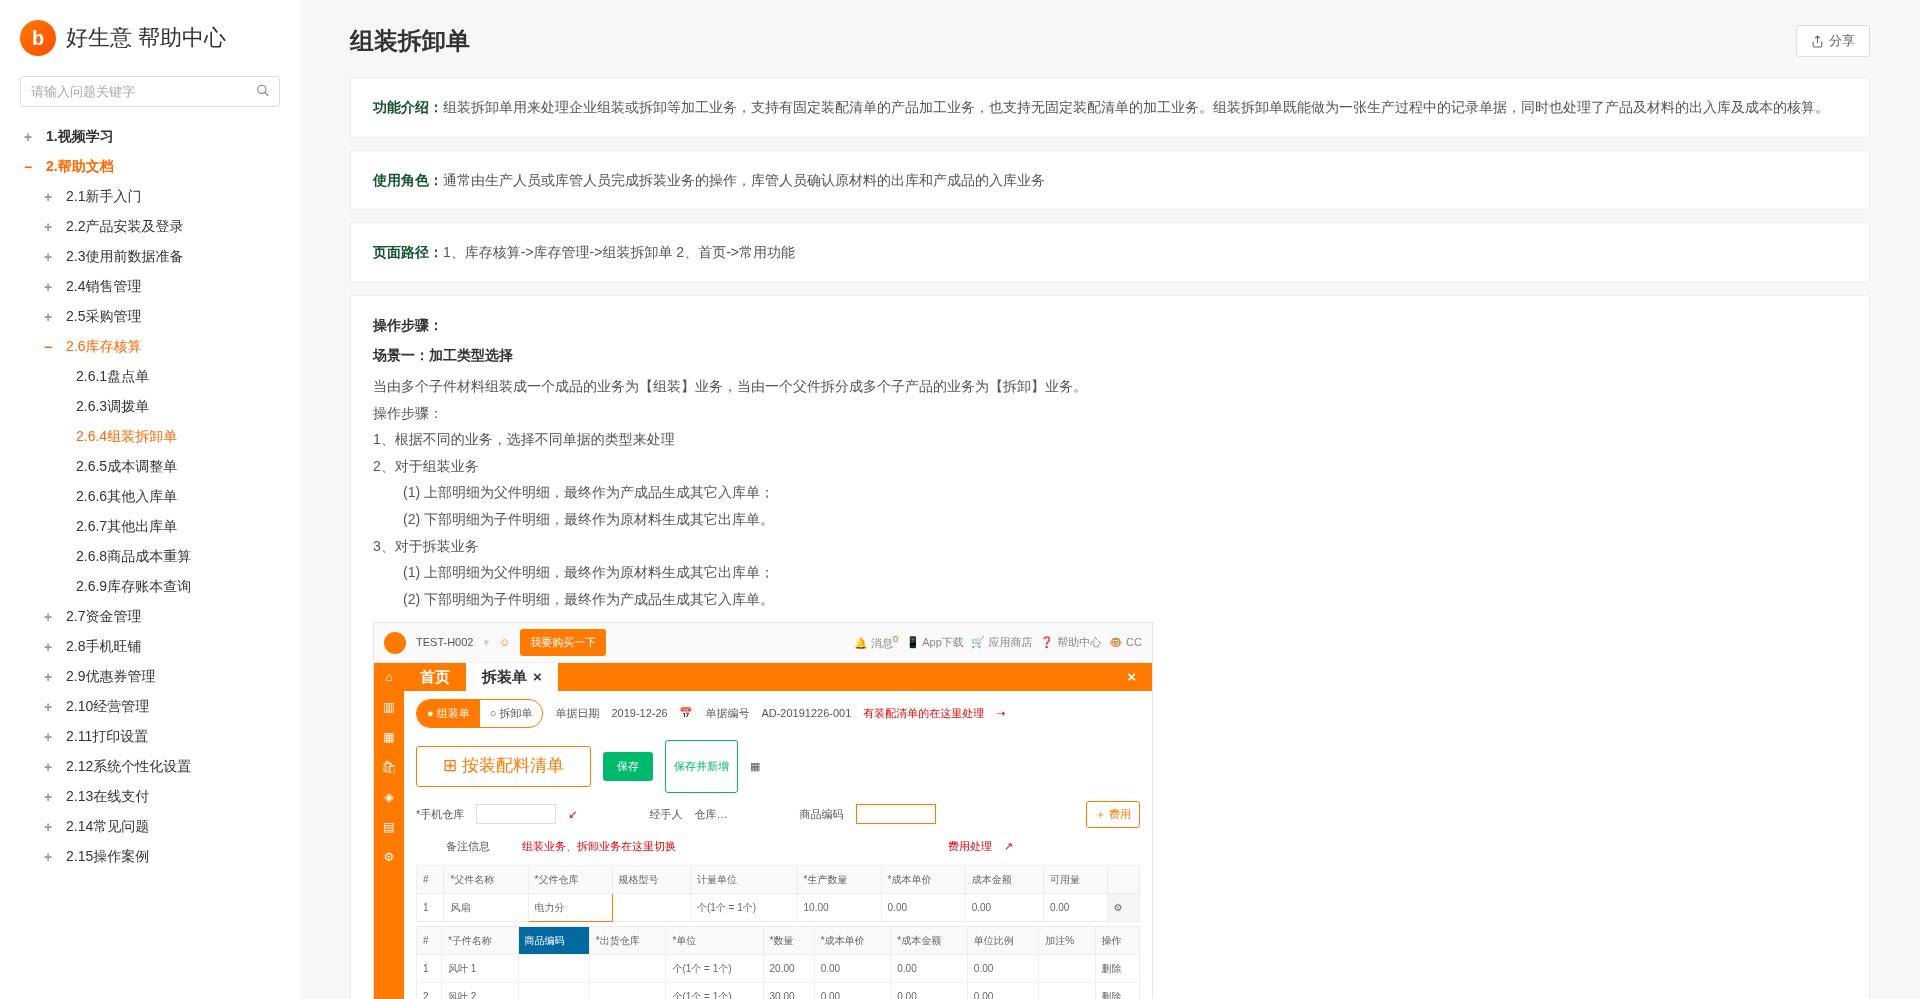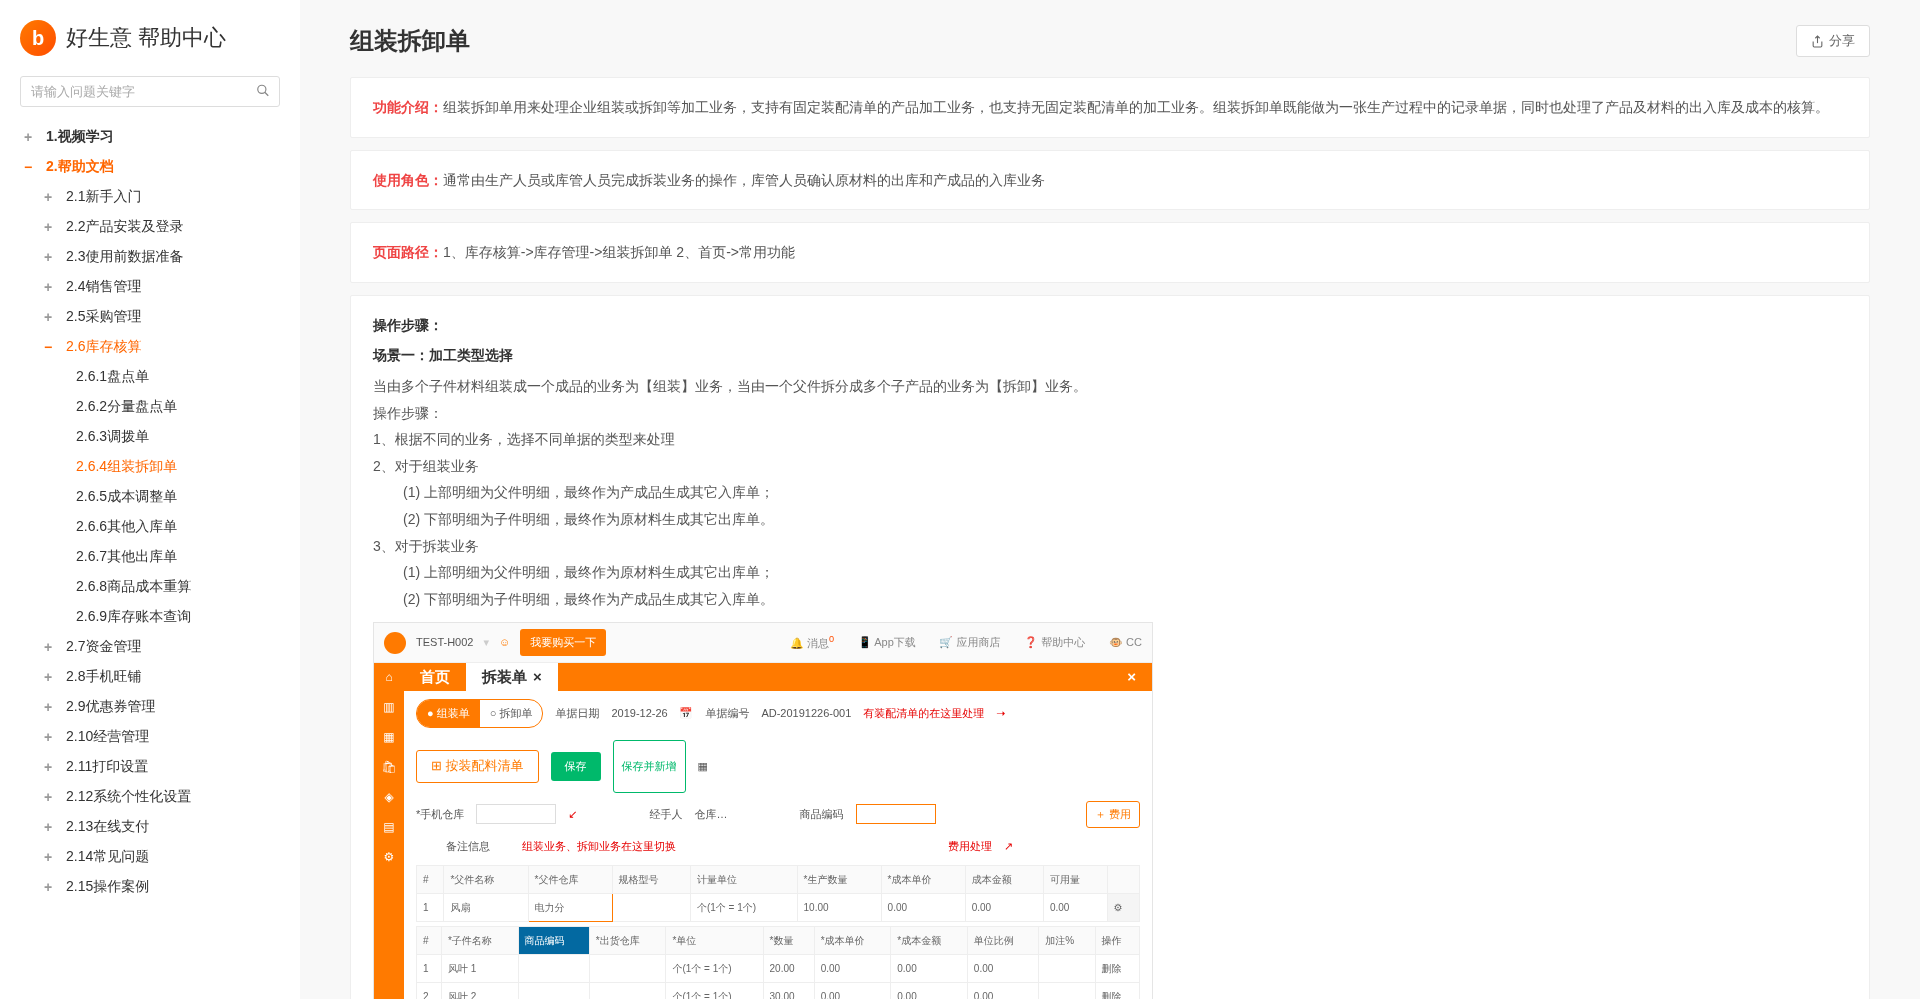--- a/index.html
+++ b/index.html
@@ -25,48 +25,48 @@
 .nav-item.expanded .icon { color: #ff6600; }
 .nav-item.expanded-orange { color: #ff6600; }
 
 
 .main { flex: 1; background: #f8f8f8; padding: 25px 50px; overflow-y: auto; }
 .title-row { display: flex; align-items: center; justify-content: space-between; margin-bottom: 20px; }
 .page-title { font-size: 24px; font-weight: 600; color: #333; }
 .share-btn { border: 1px solid #ddd; background: #fff; padding: 6px 14px; border-radius: 3px; font-size: 13px; color: #666; cursor: pointer; display: flex; align-items: center; gap: 5px; }
 
 .card { background: #fff; border: 1px solid #eee; border-radius: 2px; padding: 16px 22px; margin-bottom: 12px; line-height: 1.9; font-size: 14px; color: #555; }
-.card strong { color: #ef4444; font-weight: 600; }
+.card strong { color: #14532d; font-weight: 600; }
 .card .section-hdr { font-weight: 600; color: #333; margin-bottom: 4px; }
 .indent { padding-left: 30px; }
 
 
 .mock { border: 1px solid #e5e5e5; background: #fff; font-size: 11px; color: #555; margin-top: 10px; width: 780px; }
 .mock-topbar { display: flex; align-items: center; justify-content: space-between; padding: 6px 10px; border-bottom: 1px solid #eee; background: #fafafa; }
 .mock-topbar .left { display:flex; align-items:center; gap:10px; }
 .mock-topbar .orange-logo { width:22px; height:22px; border-radius:50%; background:#ff7a00; }
-.mock-topbar .right { display:flex; align-items:center; gap:24px; color:#888; }
+.mock-topbar .right { display:flex; align-items:center; gap:8px; color:#888; }
 .mock-orange-btn { background:#ff7a00; color:#fff; padding:3px 10px; border-radius:3px; font-size:11px; }
 
 .mock-body { display:flex; }
 .mock-iconbar { width:30px; background:#ff7a00; display:flex; flex-direction:column; align-items:center; padding-top:6px; gap:14px; }
 .mock-iconbar .ic { width:16px; height:16px; color:#fff; font-size:12px; display:flex; align-items:center; justify-content:center; }
 .mock-content { flex:1; }
 .mock-tabs { background:#ff7a00; display:flex; align-items:center; height:28px; }
 .mock-tab { padding:0 16px; color:#fff; font-size:15px; height:100%; display:flex; align-items:center;font-weight:bold; }
 .mock-tab.active { background:#fff; color:#333; }
 .mock-tab .x { margin-left:6px; }
 
 .mock-form { padding:8px 12px; }
 .mock-row { display:flex; align-items:center; gap:12px; margin-bottom:8px; font-size:11px; flex-wrap:wrap; }
 .mock-radio-g { border:1px solid #ff7a00; border-radius:14px; display:flex; overflow:hidden; }
 .mock-radio { padding:3px 10px; font-size:11px; }
 .mock-radio.sel { background:#ff7a00; color:#fff; }
 .mock-green-btn { background:#00b96b; color:#fff; padding:4px 14px; border-radius:3px; font-size:11px; }
-.mock-ghost-btn { border:1px solid #ff7a00; color:#ff7a00; padding:3px 14px; border-radius:3px; font-size:13px; }
+.mock-ghost-btn { border:1px solid #ff7a00; color:#ff7a00; padding:3px 26px; border-radius:3px; font-size:17px; }
 .mock-input { border:1px solid #ddd; padding:2px 6px; min-width:80px; height:20px; display:inline-block; }
 .mock-input.orange { border-color:#ff7a00; }
 .red-note { color:#e60000; font-size:11px; }
 
 .mock-table { width:100%; border-collapse:collapse; font-size:10px; }
 .mock-table th, .mock-table td { border:1px solid #eee; padding:4px 6px; text-align:left; color:#666; height:22px; }
 .mock-table th { background:#fafafa; font-weight:normal; }
 .mock-table .green-cell { background:#0369a1; color:#fff; }
 .mock-table .orange-out { border:1px solid #ff7a00; }
 </style>
@@ -119,23 +119,20 @@
         <span class="icon">+</span>
         <span>2.5采购管理</span>
       </div>
     <div class="nav-item level-1 expanded expanded-orange">
         <span class="icon">−</span>
         <span>2.6库存核算</span>
       </div>
 
     <div class="nav-item level-2">
         <span>2.6.1盘点单</span>
-      </div>
-    <div class="nav-item level-2">
-        <span>2.6.2分量盘点单</span>
       </div>
     <div class="nav-item level-2">
         <span>2.6.3调拨单</span>
       </div>
     <div class="nav-item level-2 active">
         <span>2.6.4组装拆卸单</span>
       </div>
     <div class="nav-item level-2">
         <span>2.6.5成本调整单</span>
       </div>

